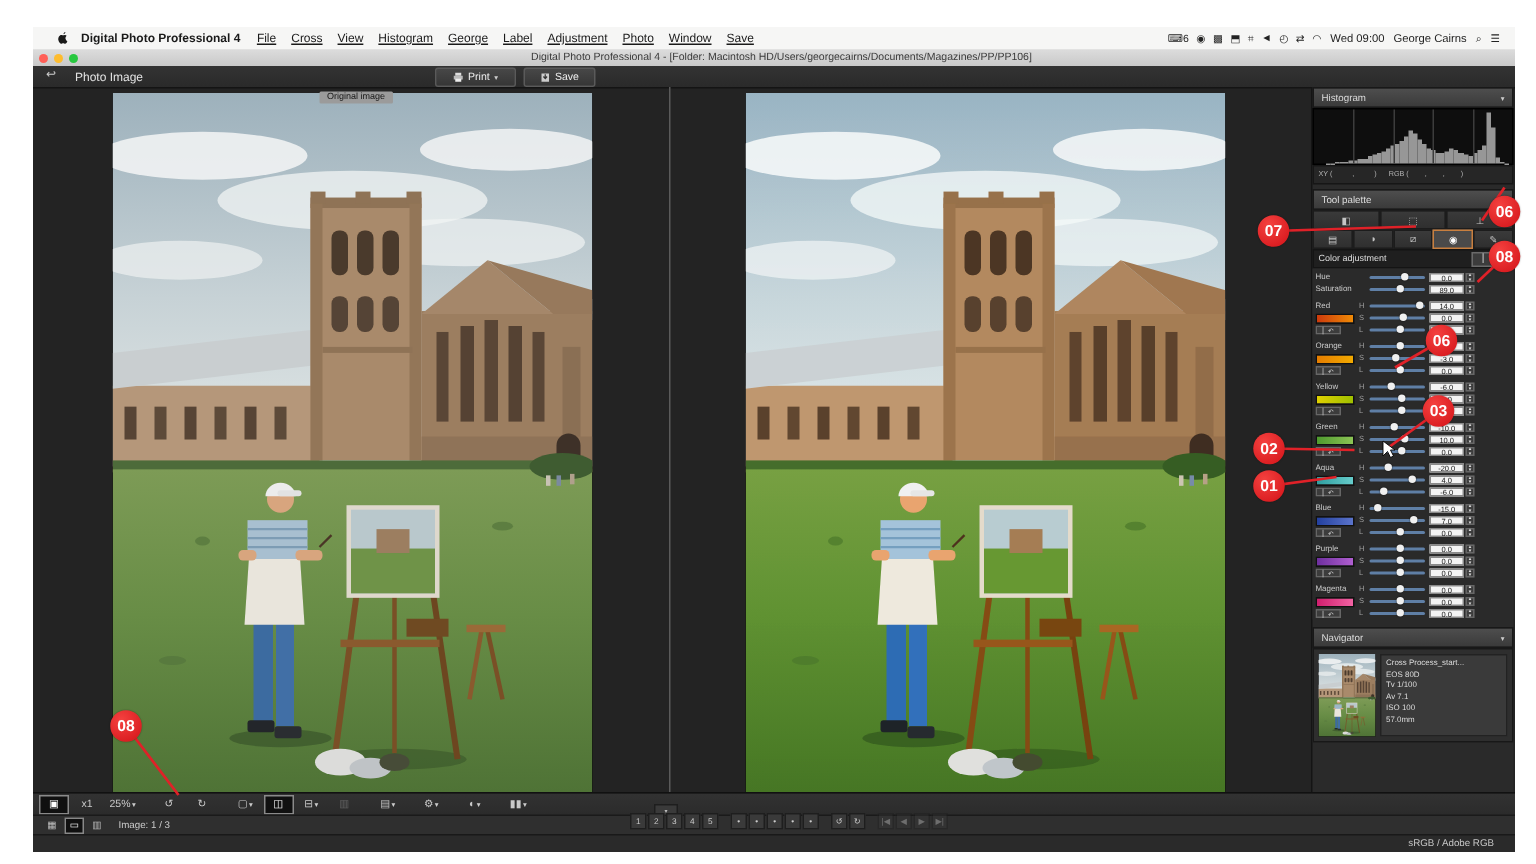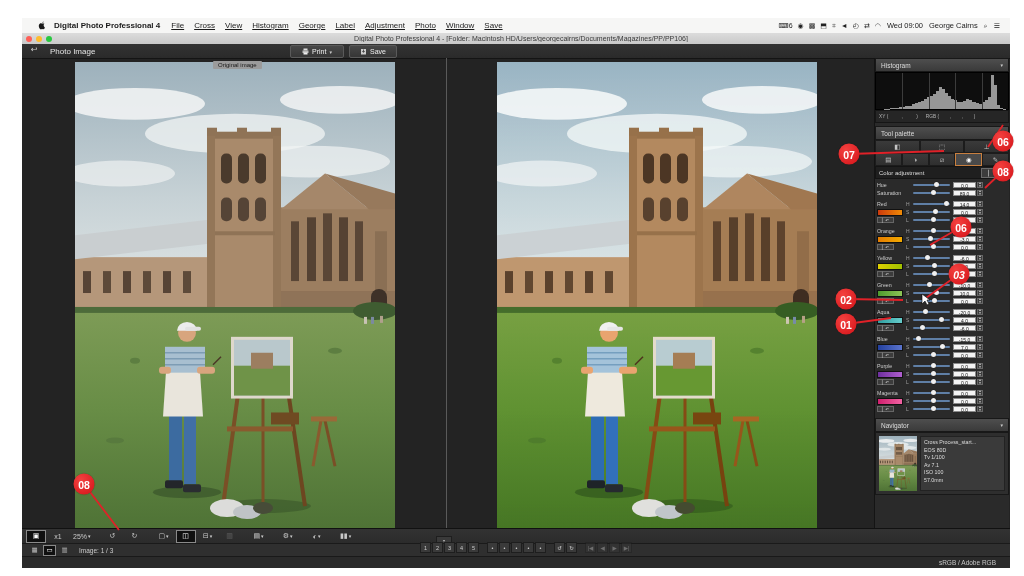--- a/index.html
+++ b/index.html
@@ -1036,18 +1036,18 @@
     <line x1="846" y1="324" x2="891" y2="318" stroke="#e02128" stroke-width="1.8"></line>
     <line x1="961" y1="227" x2="930" y2="245" stroke="#e02128" stroke-width="1.8"></line>
     <line x1="1003" y1="125" x2="988" y2="147" stroke="#e02128" stroke-width="1.8"></line>
     <line x1="849" y1="154" x2="944" y2="151" stroke="#e02128" stroke-width="1.8"></line>
     <line x1="1003" y1="171" x2="985" y2="188" stroke="#e02128" stroke-width="1.8"></line>
     <polygon points="922,294 922,304 925,301 927,305 929,304 927,300 930,300" fill="#fff" stroke="#000" stroke-width="0.6"></polygon>
   </svg>
 
 <div class="callout" style="left: 84px; top: 484px;">08</div>
 <div class="callout" style="left: 846px; top: 299px;">02</div>
-<div class="callout" style="left: 959px; top: 274px; font-style: italic;">03</div>
+<div class="callout" style="left: 959px; top: 274px;">03</div>
 <div class="callout" style="left: 846px; top: 324px;">01</div>
 <div class="callout" style="left: 961px; top: 227px;">06</div>
 <div class="callout" style="left: 1003px; top: 141px;">06</div>
 <div class="callout" style="left: 849px; top: 154px;">07</div>
 <div class="callout" style="left: 1003px; top: 171px;">08</div>
 
 </body></html>

